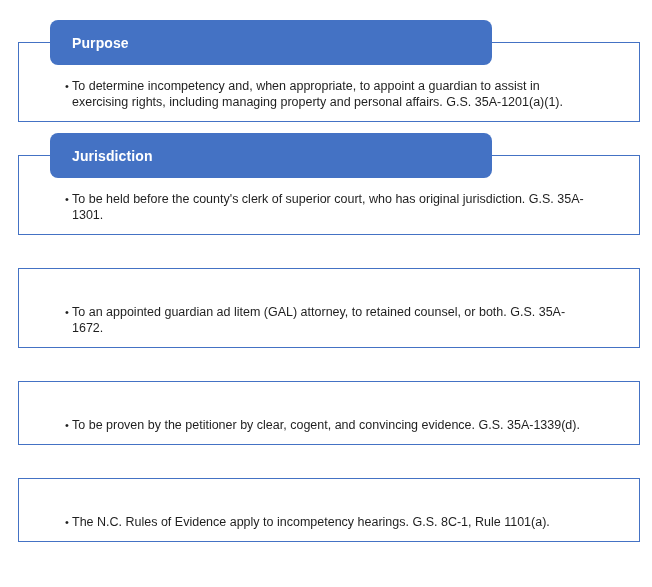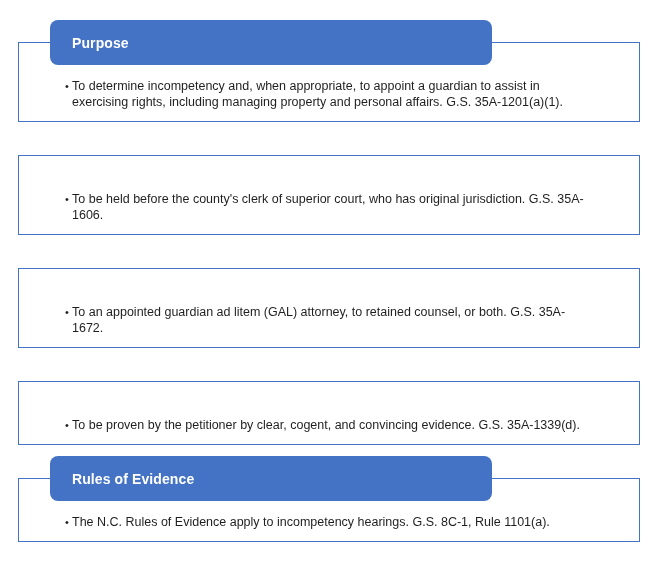--- a/index.html
+++ b/index.html
@@ -70,24 +70,27 @@
     </div>
     <div class="body-box">
       <div class="bullet-row">
         <span class="bullet-glyph">•</span>
         <span class="bullet-text">To determine incompetency and, when appropriate, to appoint a guardian to assist in exercising rights, including managing property and personal affairs. G.S. 35A-1201(a)(1).</span>
       </div>
     </div>
   </div>
 
   <div class="section">
+    <div class="header-box">
+      <span class="header-title">Jurisdiction</span>
+    </div>
     <div class="body-box">
       <div class="bullet-row">
         <span class="bullet-glyph">•</span>
-        <span class="bullet-text">To be held before the county's clerk of superior court, who has original jurisdiction. G.S. 35A-1606.</span>
+        <span class="bullet-text">To be held before the county's clerk of superior court, who has original jurisdiction. G.S. 35A-1301.</span>
       </div>
     </div>
   </div>
 
   <div class="section">
     <div class="body-box">
       <div class="bullet-row">
         <span class="bullet-glyph">•</span>
         <span class="bullet-text">To an appointed guardian ad litem (GAL) attorney, to retained counsel, or both. G.S. 35A-1672.</span>
       </div>
@@ -97,23 +100,20 @@
   <div class="section">
     <div class="body-box">
       <div class="bullet-row">
         <span class="bullet-glyph">•</span>
         <span class="bullet-text">To be proven by the petitioner by clear, cogent, and convincing evidence. G.S. 35A-1339(d).</span>
       </div>
     </div>
   </div>
 
   <div class="section">
-    <div class="header-box">
-      <span class="header-title">Rules of Evidence</span>
-    </div>
     <div class="body-box">
       <div class="bullet-row">
         <span class="bullet-glyph">•</span>
         <span class="bullet-text">The N.C. Rules of Evidence apply to incompetency hearings. G.S. 8C-1, Rule 1101(a).</span>
       </div>
     </div>
   </div>
 
 </div>
 

